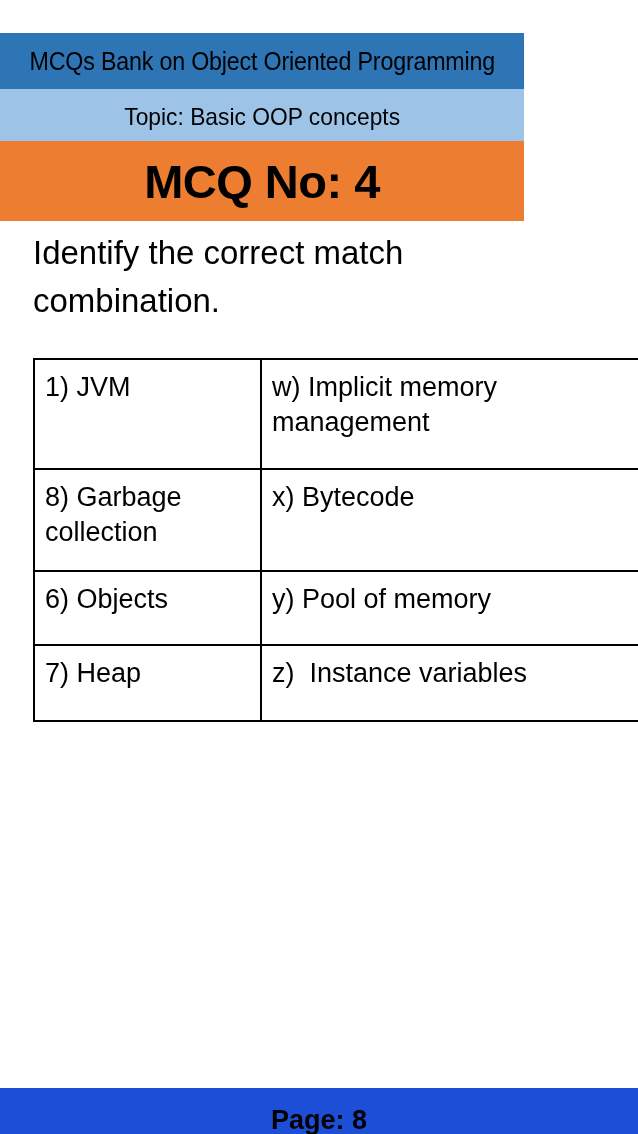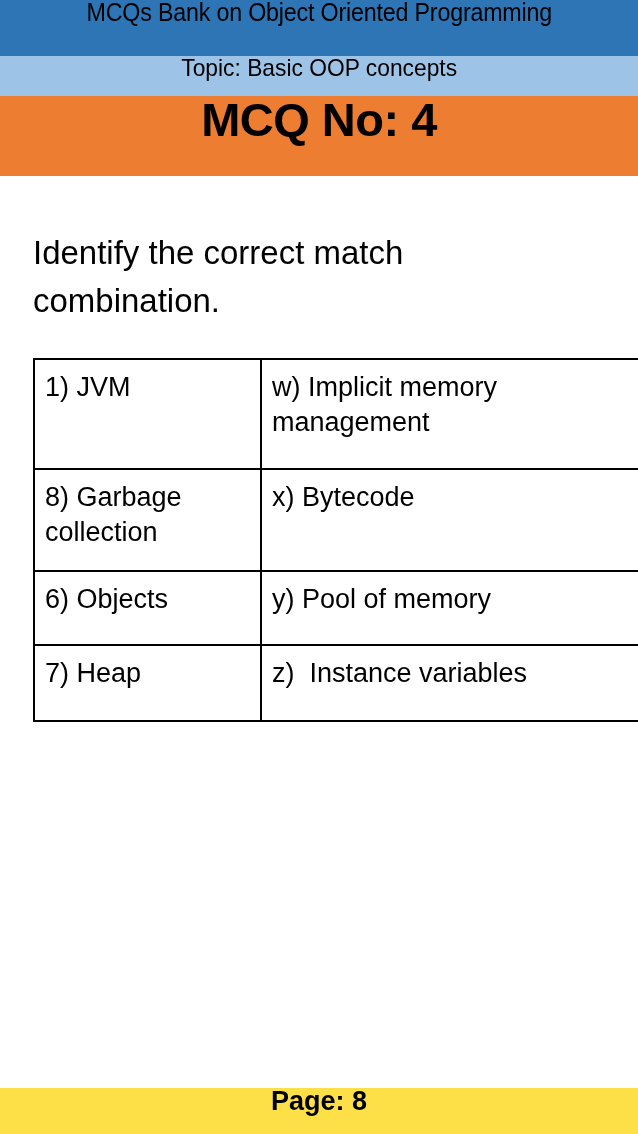--- a/index.html
+++ b/index.html
@@ -20,24 +20,26 @@
     width: 638px;
     height: 1134px;
     position: relative;
     background: #ffffff;
   }
 
   
   .band {
     position: absolute;
     left: 0;
-    width: 638px;
+    width: 524px;
     display: flex;
+    align-items: center;
     justify-content: center;
     box-sizing: border-box;
+    margin-top: 33px;
   }
 
   .band-title {
     top: 0;
     height: 56px;
     background: #2E75B6;
   }
   .band-title .band-text {
     font-size: 25px;
     font-weight: 400;
@@ -54,21 +56,21 @@
   }
   .band-subtitle .band-text {
     font-size: 24px;
     font-weight: 400;
     line-height: 1;
     transform: scaleX(0.95);
     white-space: nowrap;
   }
 
   .band-mcq {
-    top: 96px;
+    top: 108px;
     height: 80px;
     background: #ED7D31;
   }
   .band-mcq .band-text {
     font-size: 47px;
     font-weight: bold;
     line-height: 1;
     letter-spacing: -0.5px;
     white-space: nowrap;
   }
@@ -127,23 +129,23 @@
     transform-origin: left center;
   }
 
   
   .footer {
     position: absolute;
     left: 0;
     top: 1088px;
     width: 638px;
     height: 46px;
-    background: #fde047;
+    background: #1d4ed8;
     display: flex;
-    align-items: flex-start;
+    align-items: flex-end;
     justify-content: center;
     box-sizing: border-box;
   }
   .footer-text {
     font-size: 27px;
     font-weight: bold;
     line-height: 1;
     white-space: nowrap;
   }
 </style>

